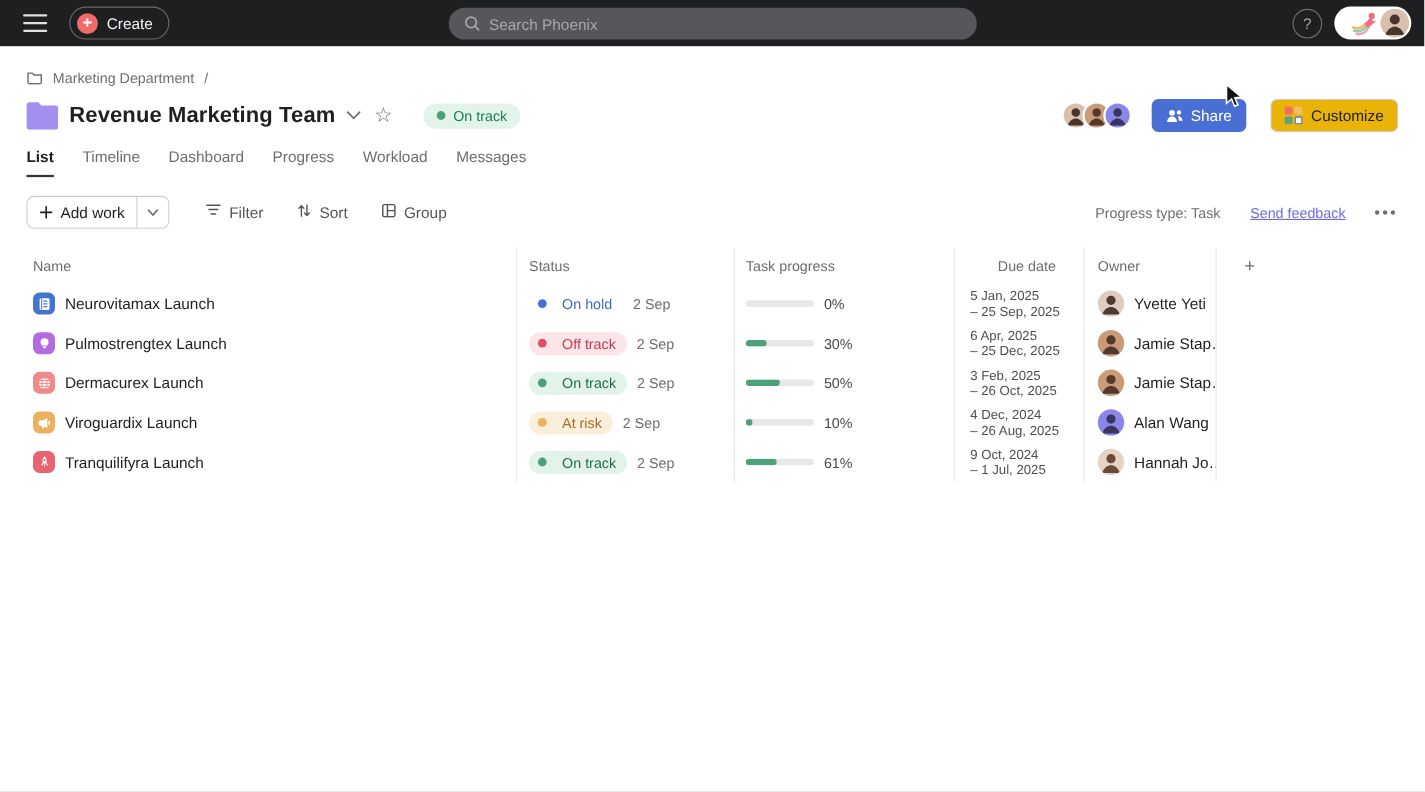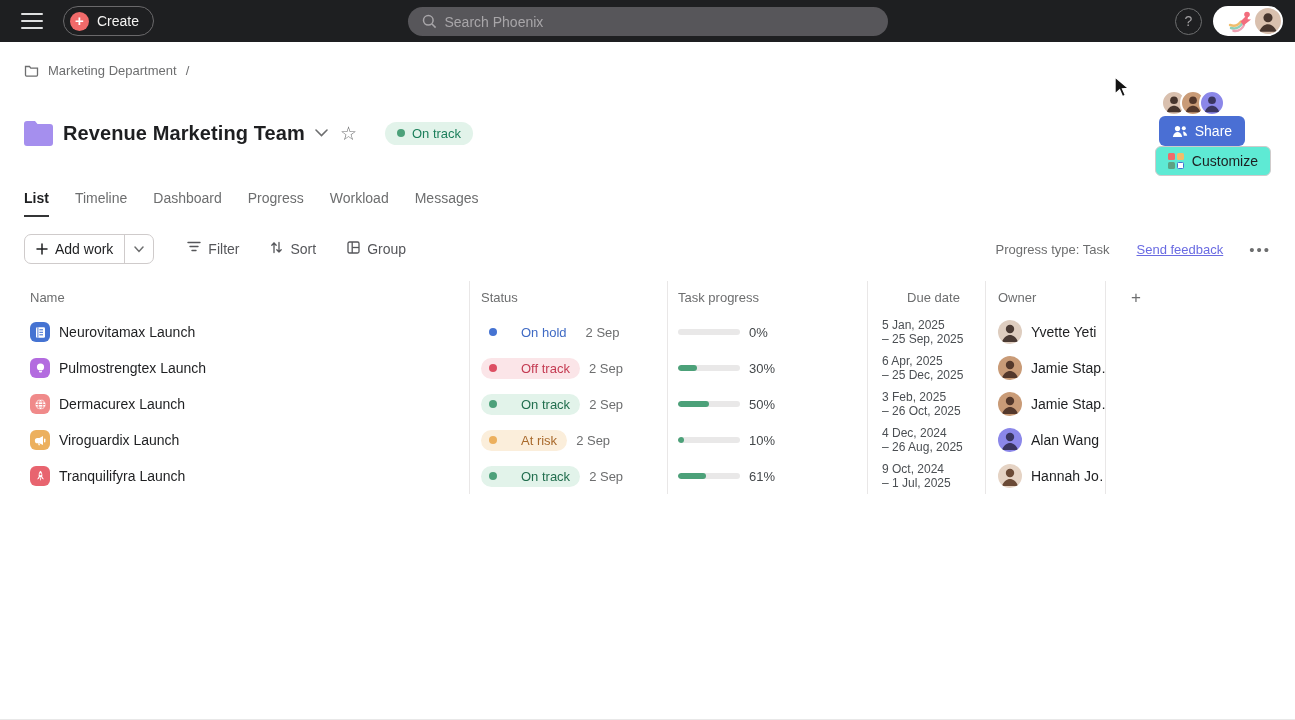--- a/index.html
+++ b/index.html
@@ -21,26 +21,26 @@
 
   
   .breadcrumb-row { margin:21px 0 0 24px; display:flex; align-items:center; gap:9px; font-size:13px; color:#6d6e6f; }
   .header-row { margin:12px 24px 0 24px; display:flex; align-items:center; }
   .proj-folder { width:29px; height:26px; margin-right:10px; }
   .page-title { font-size:20px; font-weight:700; letter-spacing:.1px; }
   .chev-btn { margin-left:10px; color:#6d6e6f; cursor:pointer; display:flex; }
   .star-btn { margin-left:12px; font-size:19px; color:#6d6e6f; cursor:pointer; line-height:1; }
   .status-chip { margin-left:28px; display:inline-flex; align-items:center; gap:7px; background:#e2f3ea; border-radius:12px; padding:4px 12px; font-size:13px; color:#1c7f5b; cursor:pointer; }
   .dot { width:8px; height:8px; border-radius:50%; flex:none; }
-  .header-actions { margin-left:auto; display:flex; align-items:center;flex-direction:column; }
+  .header-actions { margin-left:auto; display:flex; align-items:center; }
   .member-stack { display:flex; margin-right:18px; }
   .member-stack .avatar { width:26px; height:26px; border:2px solid #fff; margin-left:-7px; }
   .member-stack .avatar:first-child { margin-left:0; }
   .share-btn { height:30px; background:#4a6fd4; color:#fff; border:none; border-radius:6px; font-size:14px; padding:0 13px; display:flex; align-items:center; gap:7px; cursor:pointer; font-family:inherit; }
-  .customize-btn { height:30px; margin-left:22px; background:#5eead4; color:#1e1f21; border:1px solid #cfcbcb; border-radius:6px; font-size:14px; padding:0 12px; display:flex; align-items:center; gap:8px; cursor:pointer; font-family:inherit; }
+  .customize-btn { height:30px; margin-left:22px; background:#eab308; color:#1e1f21; border:1px solid #cfcbcb; border-radius:6px; font-size:14px; padding:0 12px; display:flex; align-items:center; gap:8px; cursor:pointer; font-family:inherit; }
   .cust-grid { display:grid; grid-template-columns:7px 7px; grid-template-rows:7px 7px; gap:2px; }
   .cust-grid i { border-radius:1.5px; }
 
   
   .tabs { margin:14px 0 0 24px; display:flex; gap:26px; font-size:14px; color:#6d6e6f; }
   .tab { padding-bottom:9px; cursor:pointer; }
   .tab.active { color:#1e1f21; font-weight:700; border-bottom:2.5px solid #343536; }
 
   
   .toolbar { margin:17px 24px 0 24px; display:flex; align-items:center; }
@@ -67,21 +67,21 @@
   .c-name { padding-left:6px; gap:9px; }
   .c-status { padding-left:11px; }
   .c-progress { padding-left:10px; }
   .c-due { padding-left:14px; }
   .c-owner { padding-left:12px; gap:9px; }
   .c-plus { justify-content:center; }
   .add-col { color:#6d6e6f; font-size:17px; cursor:pointer; }
   .picon { width:20px; height:20px; border-radius:6px; display:inline-flex; align-items:center; justify-content:center; flex:none; }
   .picon svg { width:13px; height:13px; }
   .pname { font-size:14px; color:#1e1f21; cursor:pointer; white-space:nowrap; }
-  .pill { display:inline-flex; align-items:center; gap:24px; padding:3px 10px 3px 8px; border-radius:12px; font-size:13px; cursor:pointer; }
+  .pill { display:inline-flex; align-items:center; gap:14px; padding:3px 10px 3px 8px; border-radius:12px; font-size:13px; cursor:pointer; }
   .sdate { margin-left:9px; font-size:13px; color:#6d6e6f; }
   .bar { width:62px; height:6px; border-radius:3px; background:#e9e8e8; overflow:hidden; flex:none; }
   .bar-fill { display:block; height:100%; border-radius:3px; background:#4ca179; }
   .pct { margin-left:9px; font-size:13px; color:#44484b; }
   .c-due { font-size:12px; color:#4b4f53; line-height:14px; flex-direction:column; align-items:flex-start; justify-content:center; cursor:pointer; }
   .c-owner .avatar { width:24px; height:24px; cursor:pointer; }
   .owner-name { font-size:14px; color:#1e1f21; white-space:nowrap; overflow:hidden; cursor:pointer; }
 
   .cursor { position:absolute; left:1113px; top:76px; pointer-events:none; z-index:50; }
   svg { display:block; }

